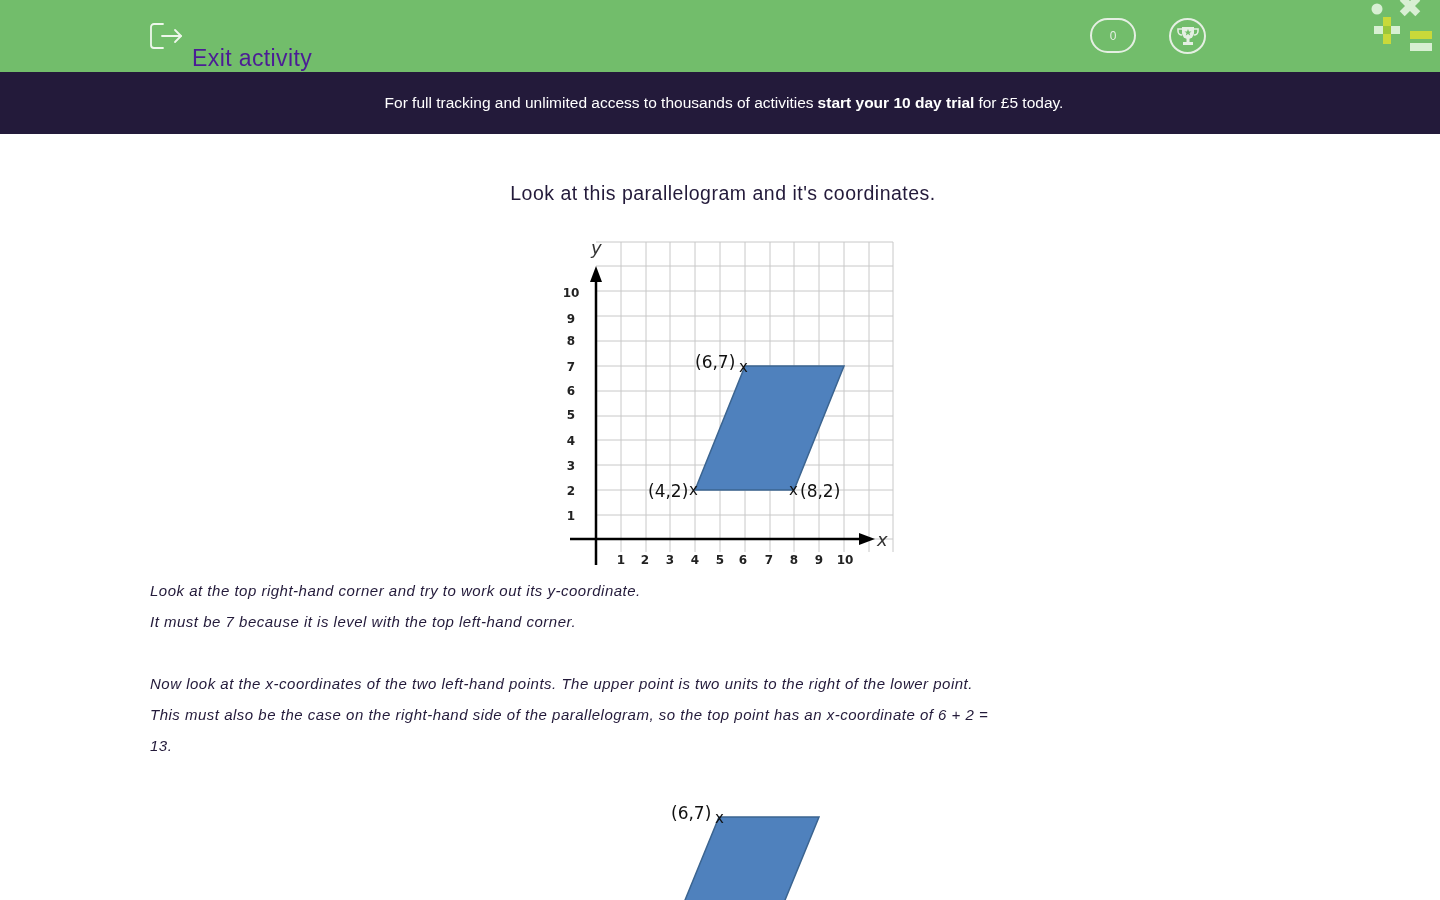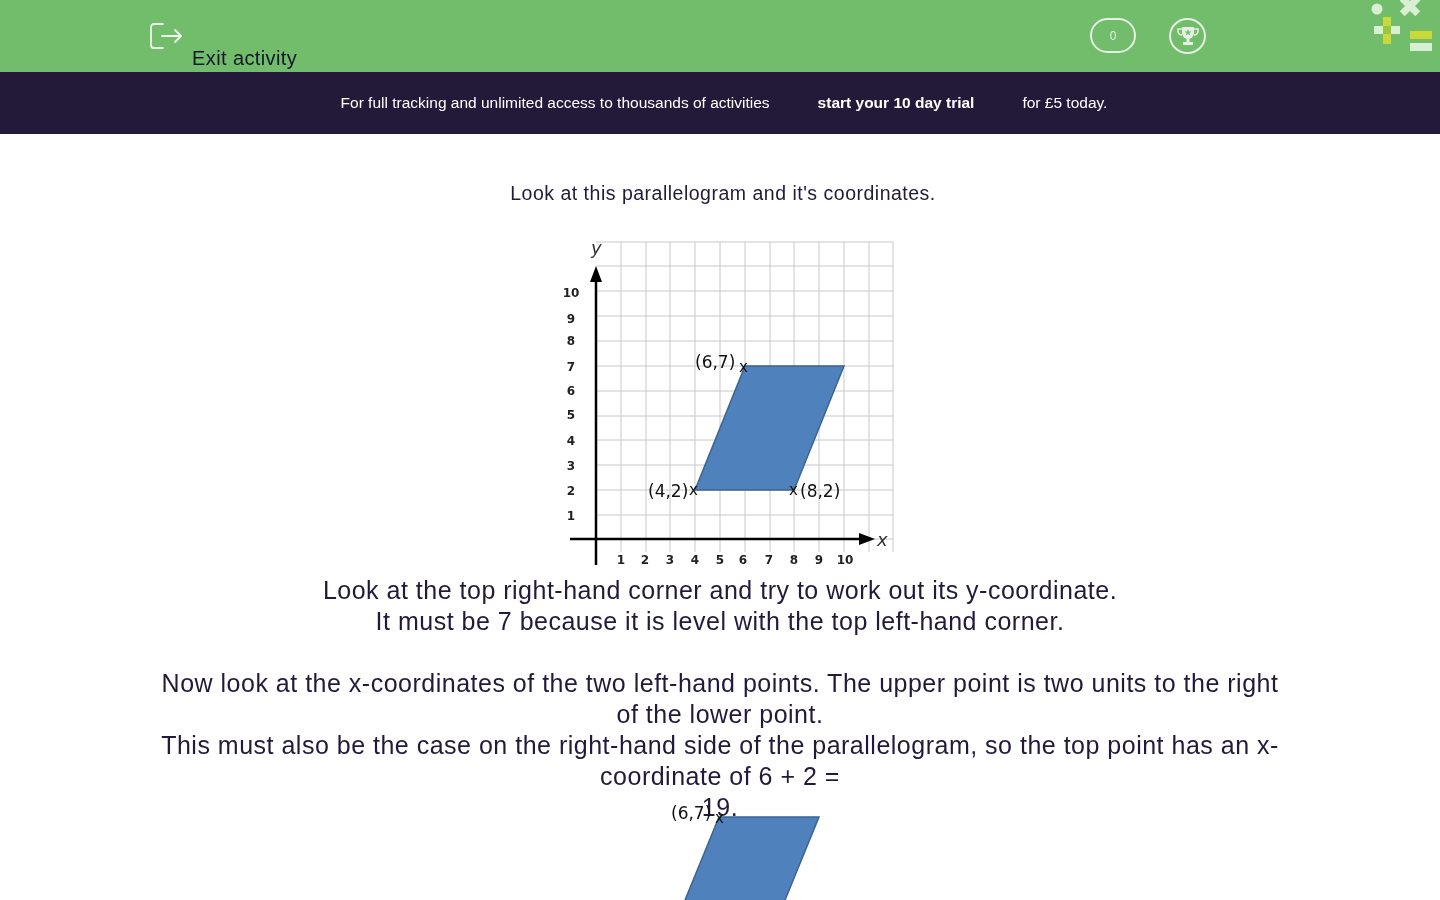--- a/index.html
+++ b/index.html
@@ -2,32 +2,32 @@
 <html><head>
 <meta charset="utf-8">
 <style>
   * { box-sizing: border-box; margin: 0; padding: 0; }
   html, body { width: 1440px; height: 900px; overflow: hidden; background: #ffffff; }
   body { font-family: "Liberation Sans", sans-serif; color: #241a3a; position: relative; }
 
   .topbar { position: absolute; left: 0; top: 0; width: 1440px; height: 72px; background: #72bd6b; }
   .exit-btn { position: absolute; left: 149px; top: 21px; height: 30px; display: flex; align-items: center; cursor: pointer; color: #eef7ec; }
   .exit-btn svg { width: 34px; height: 30px; }
-  .exit-label { margin-left: 9px; font-size: 20px; letter-spacing: 0.4px; color: #0f172a; margin-top: 44px; }
+  .exit-label { margin-left: 9px; font-size: 23px; letter-spacing: 0.4px; color: #4c1d95; margin-top: 44px; }
   .page-title { position: absolute; left: 0; width: 1344px; top: 23px; text-align: center; font-size: 20px; letter-spacing: 0.4px; color: #f3faf2; }
   .score-pill { position: absolute; left: 1090px; top: 18px; width: 46px; height: 35px; border: 2px solid #e5efe3; border-radius: 18px; display: flex; align-items: center; justify-content: center; font-size: 12px; color: #e5efe3; }
   .trophy-btn { position: absolute; left: 1169px; top: 18px; width: 37px; height: 36px; border: 2px solid #e5efe3; border-radius: 50%; display: flex; align-items: center; justify-content: center; }
   .logo { position: absolute; left: 1368px; top: 0; width: 72px; height: 60px; }
 
-  .banner { position: absolute; left: 0; top: 72px; width: 1440px; height: 62px; background: #231a3a; color: #ffffff; font-size: 15.5px; display: flex; align-items: center; justify-content: center; padding-left: 8px; gap: 44px; }
+  .banner { position: absolute; left: 0; top: 72px; width: 1440px; height: 62px; background: #231a3a; color: #ffffff; font-size: 15.5px; display: flex; align-items: center; justify-content: center; padding-left: 8px; }
   .banner b { font-weight: bold; margin: 0 4px; }
   .q-text { position: absolute; top: 48px; left: 0; width: 1446px; text-align: center; font-size: 19.5px; letter-spacing: 0.5px; color: #231a3a; }
 
   .graph { position: absolute; left: 555px; top: 232px; width: 345px; height: 340px; }
-  .explain { position: absolute; left: 150px; width: 1140px; text-align: center; font-size: 25px; letter-spacing: 0.5px; line-height: 31px; color: #231a3a; }
+  .explain { position: absolute; left: 150px; width: 1140px; text-align: left; font-size: 15px; letter-spacing: 0.5px; line-height: 31px; color: #231a3a; font-style: italic; }
   .gap { height: 31px; }
   .graph2 { position: absolute; left: 655px; top: 795px; width: 200px; height: 105px; }
 </style>
 </head>
 <body>
 
 <div class="topbar">
   <div class="exit-btn">
     <svg viewBox="0 0 34 30">
       <path d="M14 3 H5 a3 3 0 0 0 -3 3 V24 a3 3 0 0 0 3 3 H14" fill="none" stroke="#eef7ec" stroke-width="1.8" stroke-linecap="round"></path>
@@ -147,21 +147,21 @@
     <text x="245" y="265">(8,2)</text>
   </g>
 </svg>
 
 <div class="explain" style="top:575px;">
   <div>Look at the top right-hand corner and try to work out its y-coordinate.</div>
   <div>It must be 7 because it is level with the top left-hand corner.</div>
   <div class="gap"></div>
   <div>Now look at the x-coordinates of the two left-hand points.  The upper point is two units to the right of the lower point.</div>
   <div>This must also be the case on the right-hand side of the parallelogram, so the top point has an x-coordinate of 6 + 2 =</div>
-  <div>19.</div>
+  <div>13.</div>
 </div>
 
 <svg class="graph2" viewBox="0 0 200 105">
   <polygon points="64,22 164,22 128,110 28,110" fill="#4f81bd" stroke="#3b6490" stroke-width="1.5"></polygon>
   <g font-family="DejaVu Sans, sans-serif" font-size="17" fill="#111">
     <text x="16" y="24">(6,7)</text>
     <text x="60" y="28" font-size="15">x</text>
   </g>
 </svg>
 

